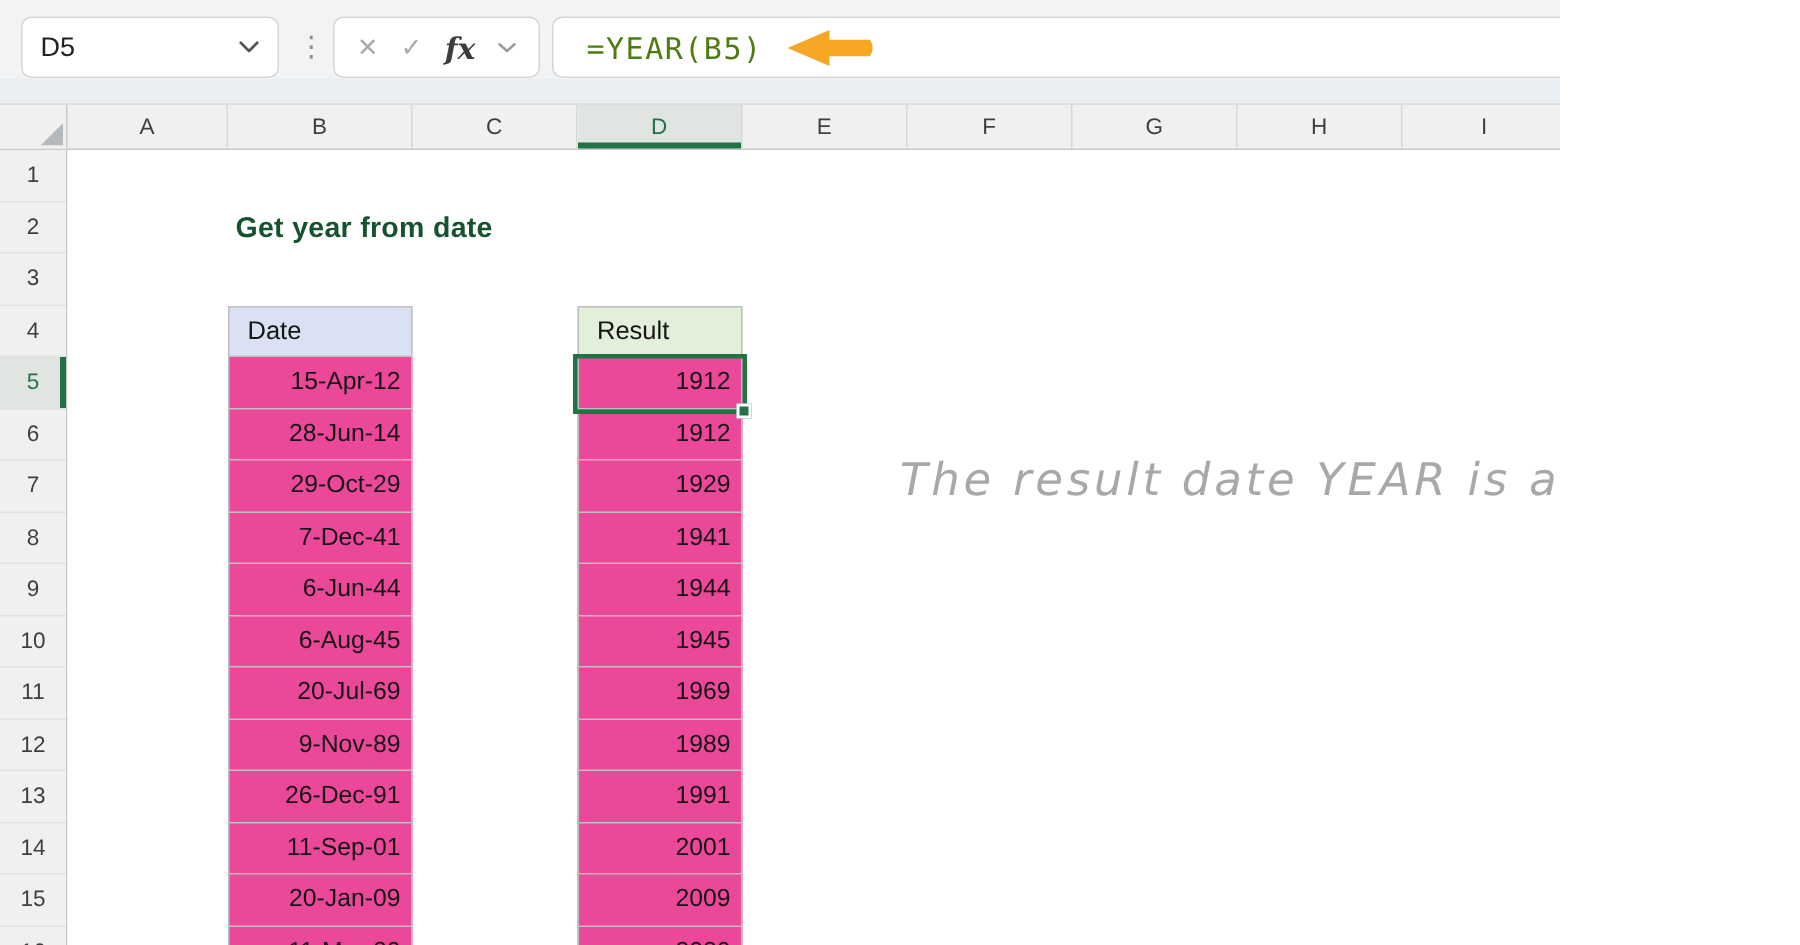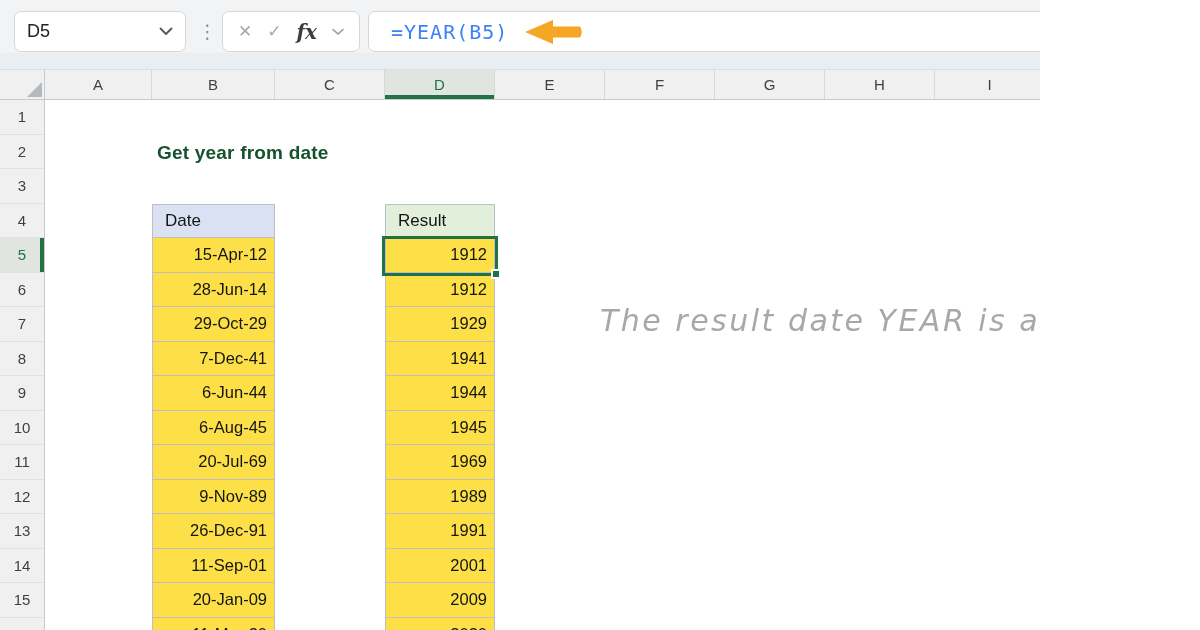--- a/index.html
+++ b/index.html
@@ -27,21 +27,21 @@
   .namebox .val{font-size:18px;color:#222;}
   .dots{position:absolute;left:198px;top:11px;height:41px;display:flex;align-items:center;
     color:#8f8f8f;font-size:19px;letter-spacing:0;}
   .fnbox{left:222px;width:138px;justify-content:space-evenly;}
   .fnbox .x{font-size:17px;color:#a9a9a9;}
   .fnbox .chk{font-size:17px;color:#a9a9a9;}
   .fnbox .fx{font-family:"DejaVu Serif","Liberation Serif",serif;font-style:italic;
     font-size:20px;color:#3d3d3d;font-weight:600;}
   .formulabox{left:368px;width:840px;border-radius:7px 0 0 7px;padding-left:22px;}
   .formulabox .ftext{font-family:"DejaVu Sans Mono","Liberation Mono",monospace;
-    font-size:20px;color:#3b82f6;letter-spacing:1px;}
+    font-size:20px;color:#4d7c0f;letter-spacing:1px;}
   .arrow-ic{margin-left:16px;}
 
   
   .colheaders{position:absolute;left:0;top:70px;width:1200px;height:30px;display:flex;
     background:var(--hdr-bg);border-bottom:1px solid var(--chrome-border);}
   .colheaders .corner{position:relative;background:var(--hdr-bg);border-right:1px solid var(--chrome-border);}
   .colheaders .corner svg{position:absolute;right:2px;bottom:2px;}
   .colh{display:flex;align-items:center;justify-content:center;font-size:15px;
     color:var(--hdr-text);border-right:1px solid #d7d7d7;height:100%;}
   .colh.sel{background:var(--hdr-sel-bg);color:var(--excel-green);
@@ -55,21 +55,21 @@
   .rowh.sel{background:var(--hdr-sel-bg);color:var(--excel-green);
     box-shadow:inset -4px 0 0 var(--excel-green);}
 
   
   .grid{position:absolute;left:45px;top:100px;width:1155px;height:530px;background:#fff;overflow:hidden;}
   .sheet-title{position:absolute;left:112px;top:36px;height:33px;line-height:33px;
     font-weight:bold;font-size:19px;color:#14532d;letter-spacing:0.2px;}
 
   .tbl{position:absolute;top:103.5px;}
   .tcell{height:34.5px;line-height:32.5px;border:1px solid var(--cell-border);border-top:none;
-    font-size:16.5px;color:#151515;background:#fde047;overflow:hidden;}
+    font-size:16.5px;color:#151515;background:#ec4899;overflow:hidden;}
   .tcell.first{border-top:1px solid var(--cell-border);}
   .tcell.hdr{padding-left:12px;font-size:17px;}
   .tcell.num{text-align:right;padding-right:7px;}
   .tbl-date{left:107px;width:123px;}
   .tbl-date .hdr{background:var(--date-hdr-bg);}
   .tbl-result{left:340px;width:110px;}
   .tbl-result .hdr{background:var(--result-hdr-bg);}
 
   .selection{position:absolute;left:337px;top:135.5px;width:116px;height:40px;
     border:3px solid var(--excel-green);pointer-events:none;}

